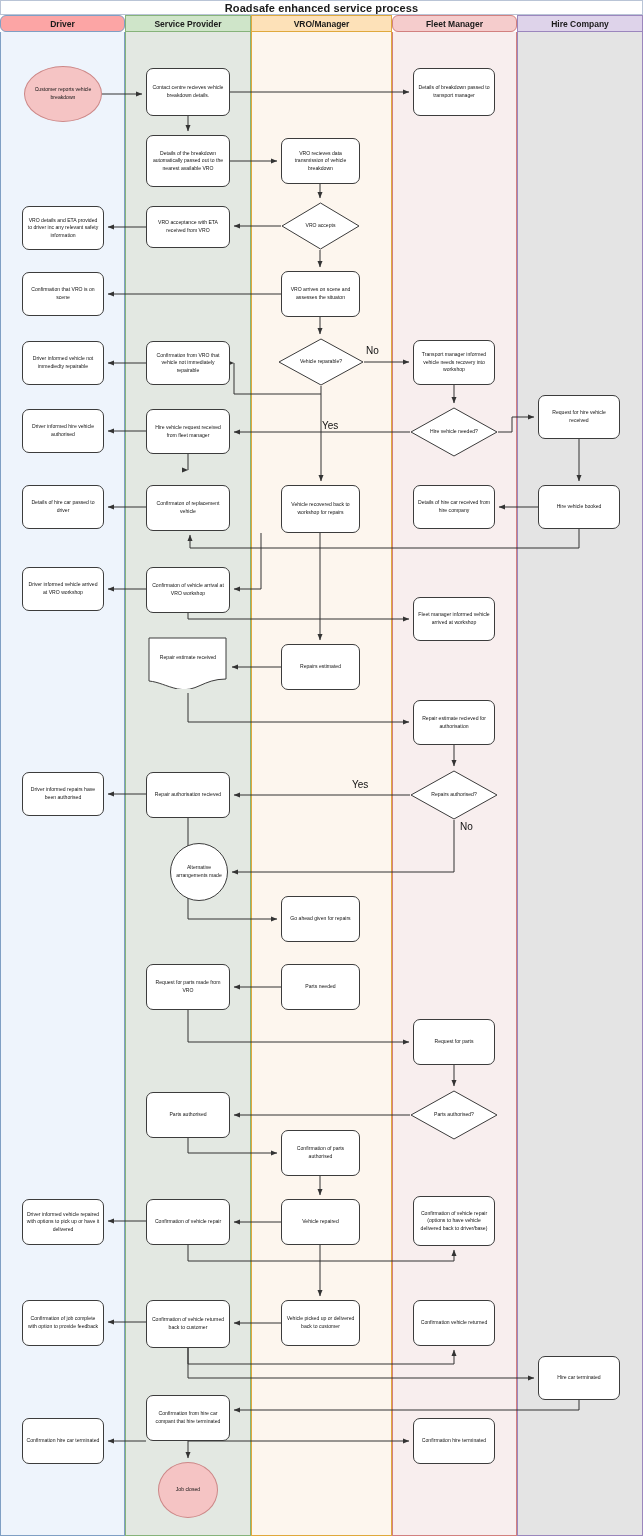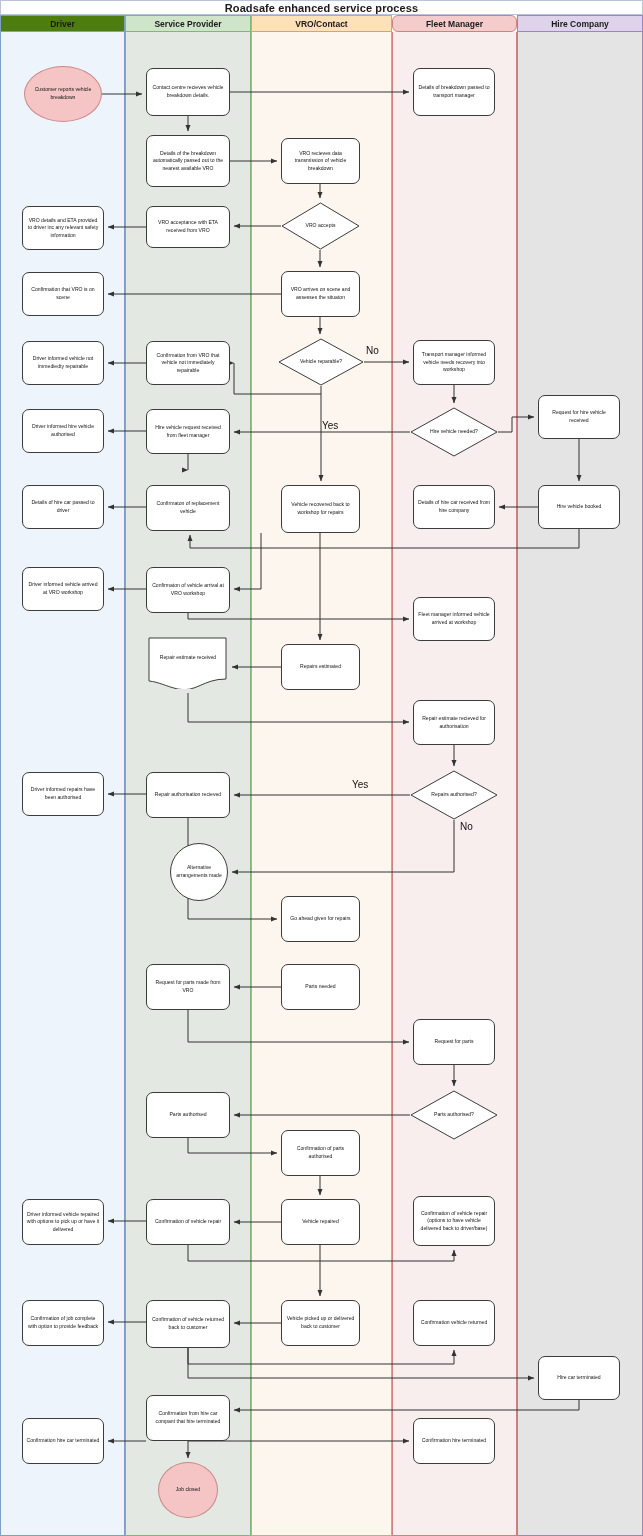--- a/index.html
+++ b/index.html
@@ -38,34 +38,34 @@
 
   .elabel{position:absolute;font-size:10px;color:#111;}
 </style>
 </head>
 <body>
 
 <div id="page">
 
   <div id="lanes">
       <div class="lane" style="left: 0px; width: 125px;">
-        <div class="lane-head" style="background: #4d7c0f; border-color: rgb(127, 159, 196);">
+        <div class="lane-head" style="background: #fca5a5; border-color: rgb(127, 159, 196); border-radius: 6px;">
           <span>Driver</span>
         </div>
         <div class="lane-body" style="background: rgb(238, 244, 252); border-color: rgb(127, 159, 196);"></div>
       </div>
       <div class="lane" style="left: 125px; width: 126px;">
         <div class="lane-head" style="background: rgb(207, 229, 201); border-color: rgb(134, 179, 122);">
           <span>Service Provider</span>
         </div>
         <div class="lane-body" style="background: rgb(227, 232, 226); border-color: rgb(134, 179, 122);"></div>
       </div>
       <div class="lane" style="left: 251px; width: 141px;">
         <div class="lane-head" style="background: rgb(253, 225, 184); border-color: rgb(224, 169, 60);">
-          <span>VRO/Contact</span>
+          <span>VRO/Manager</span>
         </div>
         <div class="lane-body" style="background: rgb(253, 246, 238); border-color: rgb(224, 169, 60);"></div>
       </div>
       <div class="lane" style="left: 392px; width: 125px;">
         <div class="lane-head" style="background: rgb(245, 204, 204); border-color: rgb(210, 128, 127); border-radius: 6px;">
           <span>Fleet Manager</span>
         </div>
         <div class="lane-body" style="background: rgb(248, 238, 238); border-color: rgb(210, 128, 127);"></div>
       </div>
       <div class="lane" style="left: 517px; width: 126px;">

